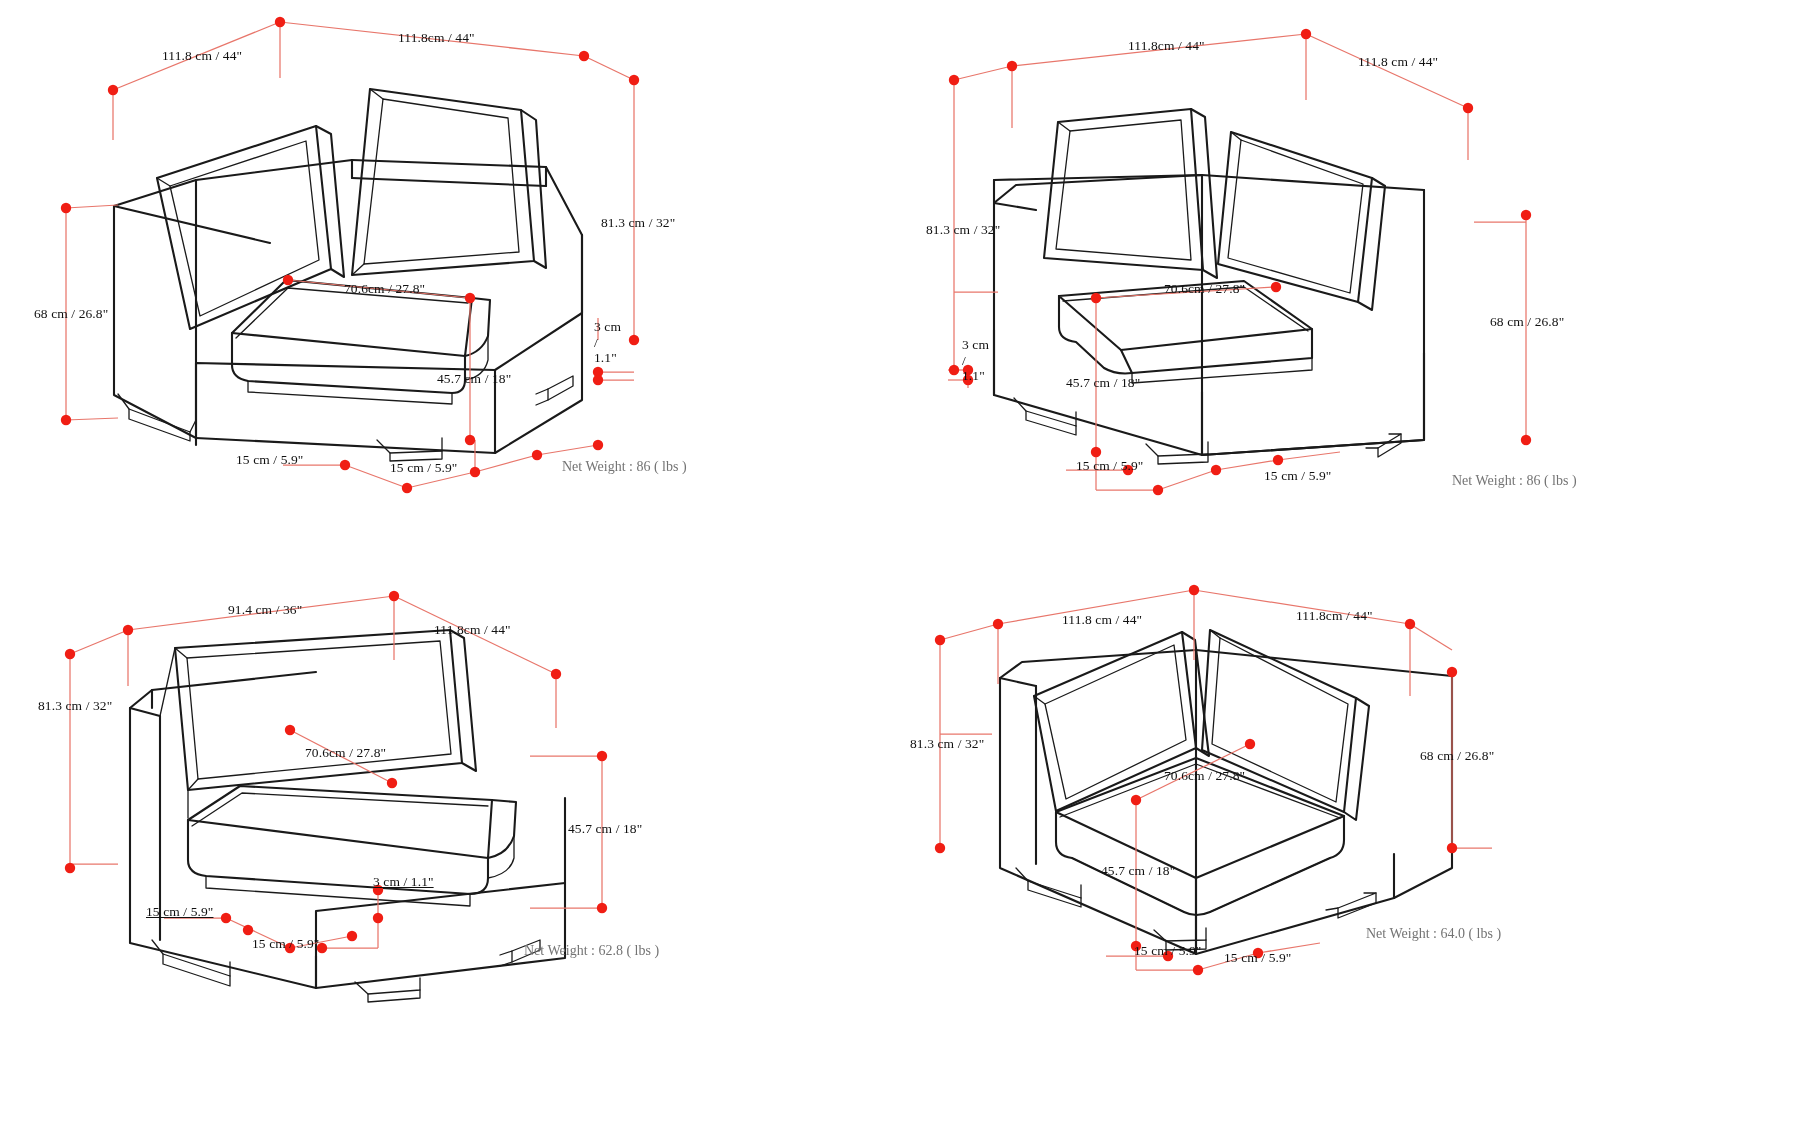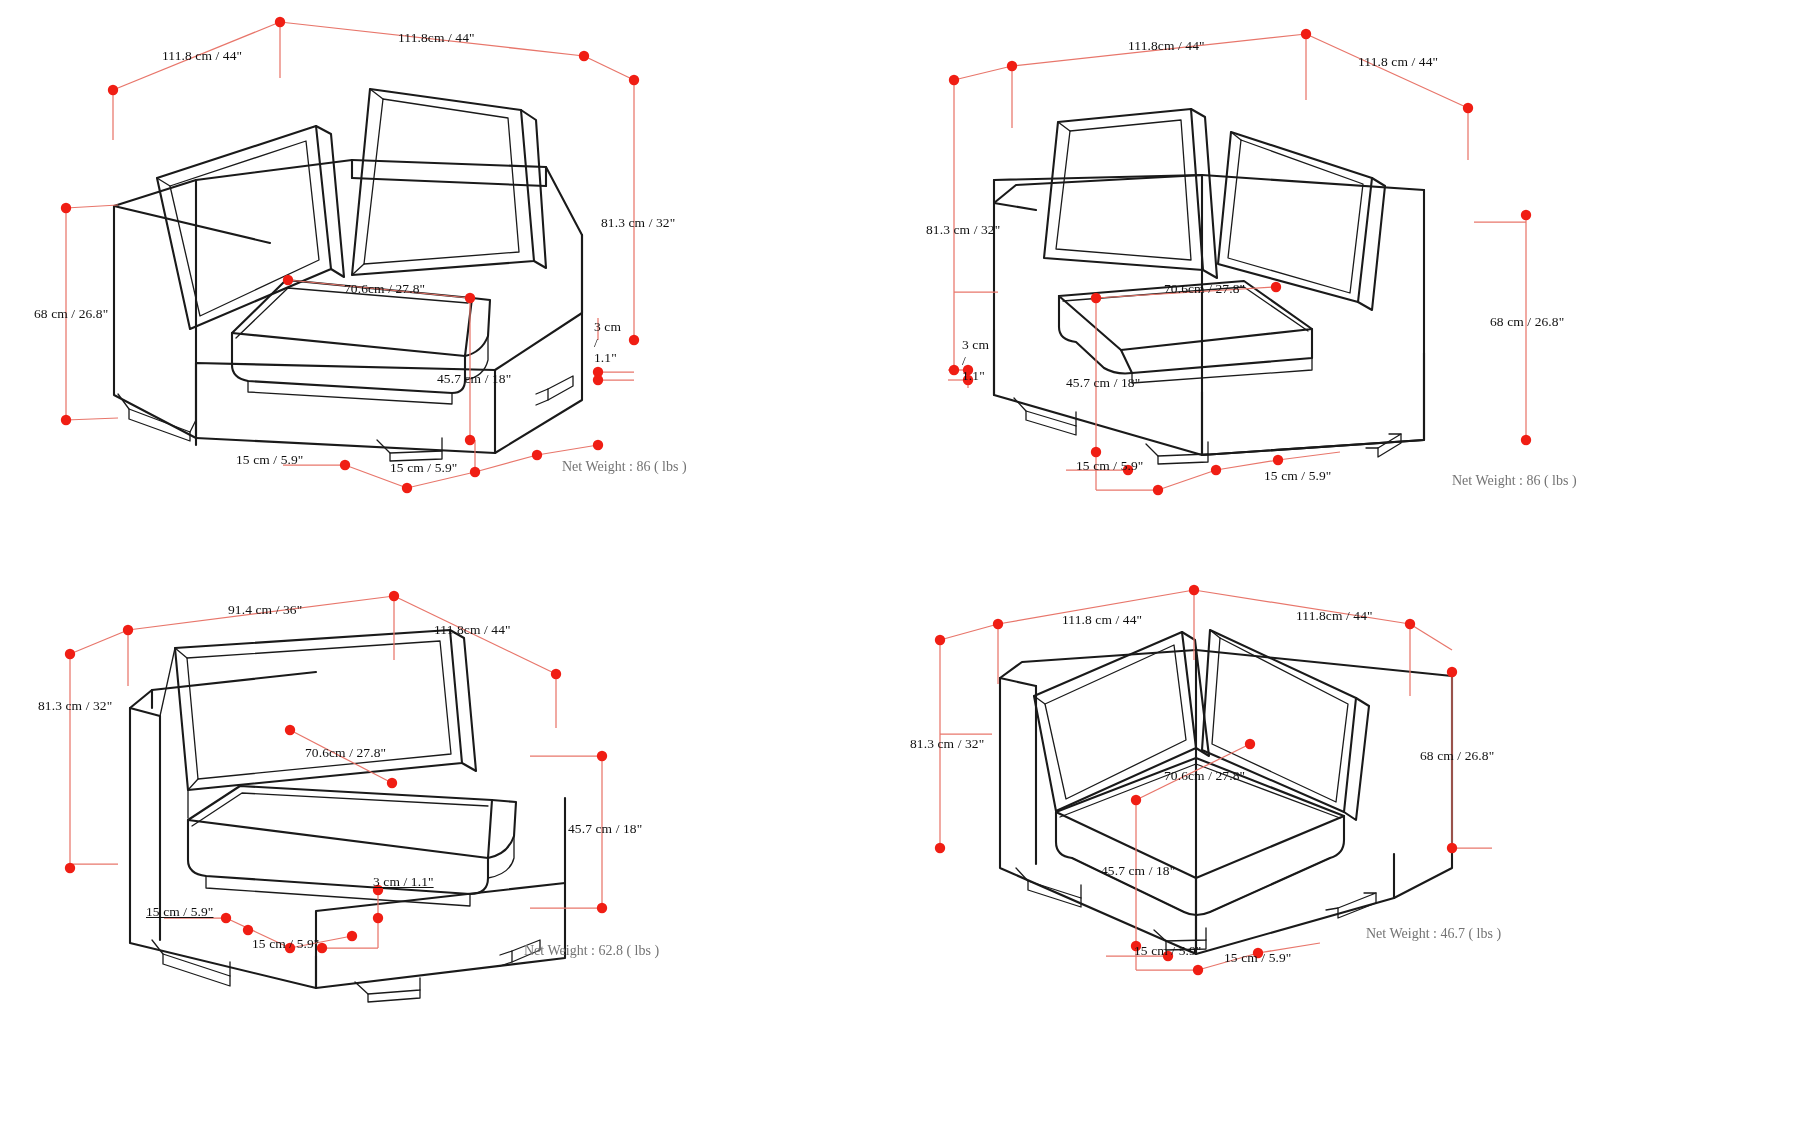--- a/index.html
+++ b/index.html
@@ -449,16 +449,16 @@
     </svg>
 
     <div class="dim-label" style="left:156px; top:44px;">111.8 cm / 44"</div>
     <div class="dim-label" style="left:390px; top:40px;">111.8cm / 44"</div>
     <div class="dim-label" style="left:4px;   top:168px;">81.3 cm / 32"</div>
     <div class="dim-label" style="left:514px; top:180px;">68 cm / 26.8"</div>
     <div class="dim-label" style="left:258px; top:200px;">70.6cm / 27.8"</div>
     <div class="dim-label" style="left:195px; top:295px;">45.7 cm / 18"</div>
     <div class="dim-label" style="left:228px; top:375px;">15 cm / 5.9"</div>
     <div class="dim-label" style="left:318px; top:382px;">15 cm / 5.9"</div>
-    <div class="weight-label" style="left:460px; top:358px;">Net Weight : 46.7 ( lbs )</div>
+    <div class="weight-label" style="left:460px; top:358px;">Net Weight : 64.0 ( lbs )</div>
   </div>
 
 </div>
 
 </body></html>

